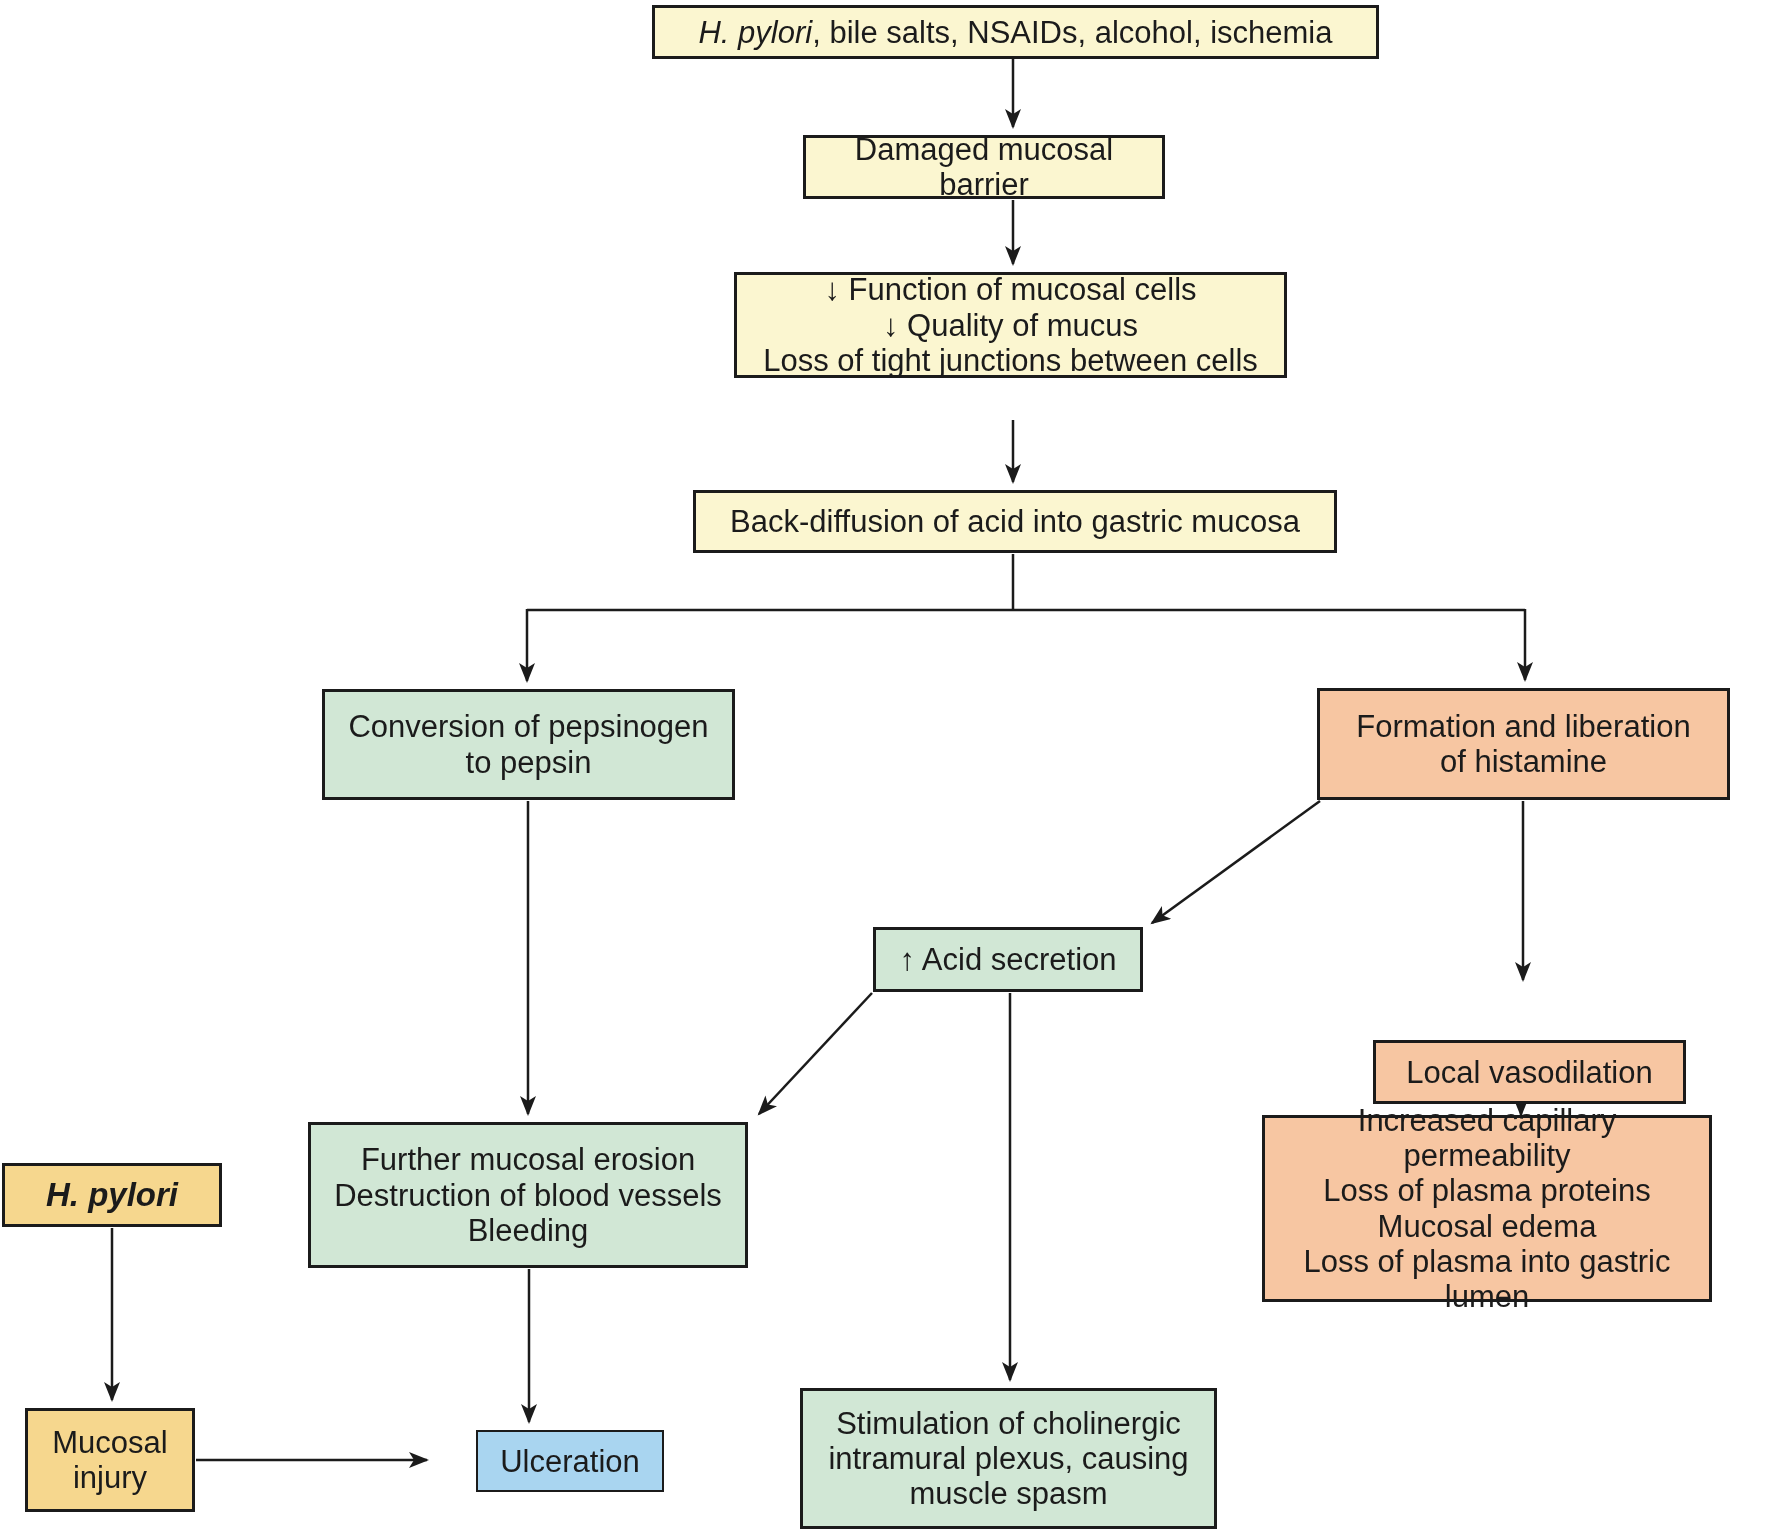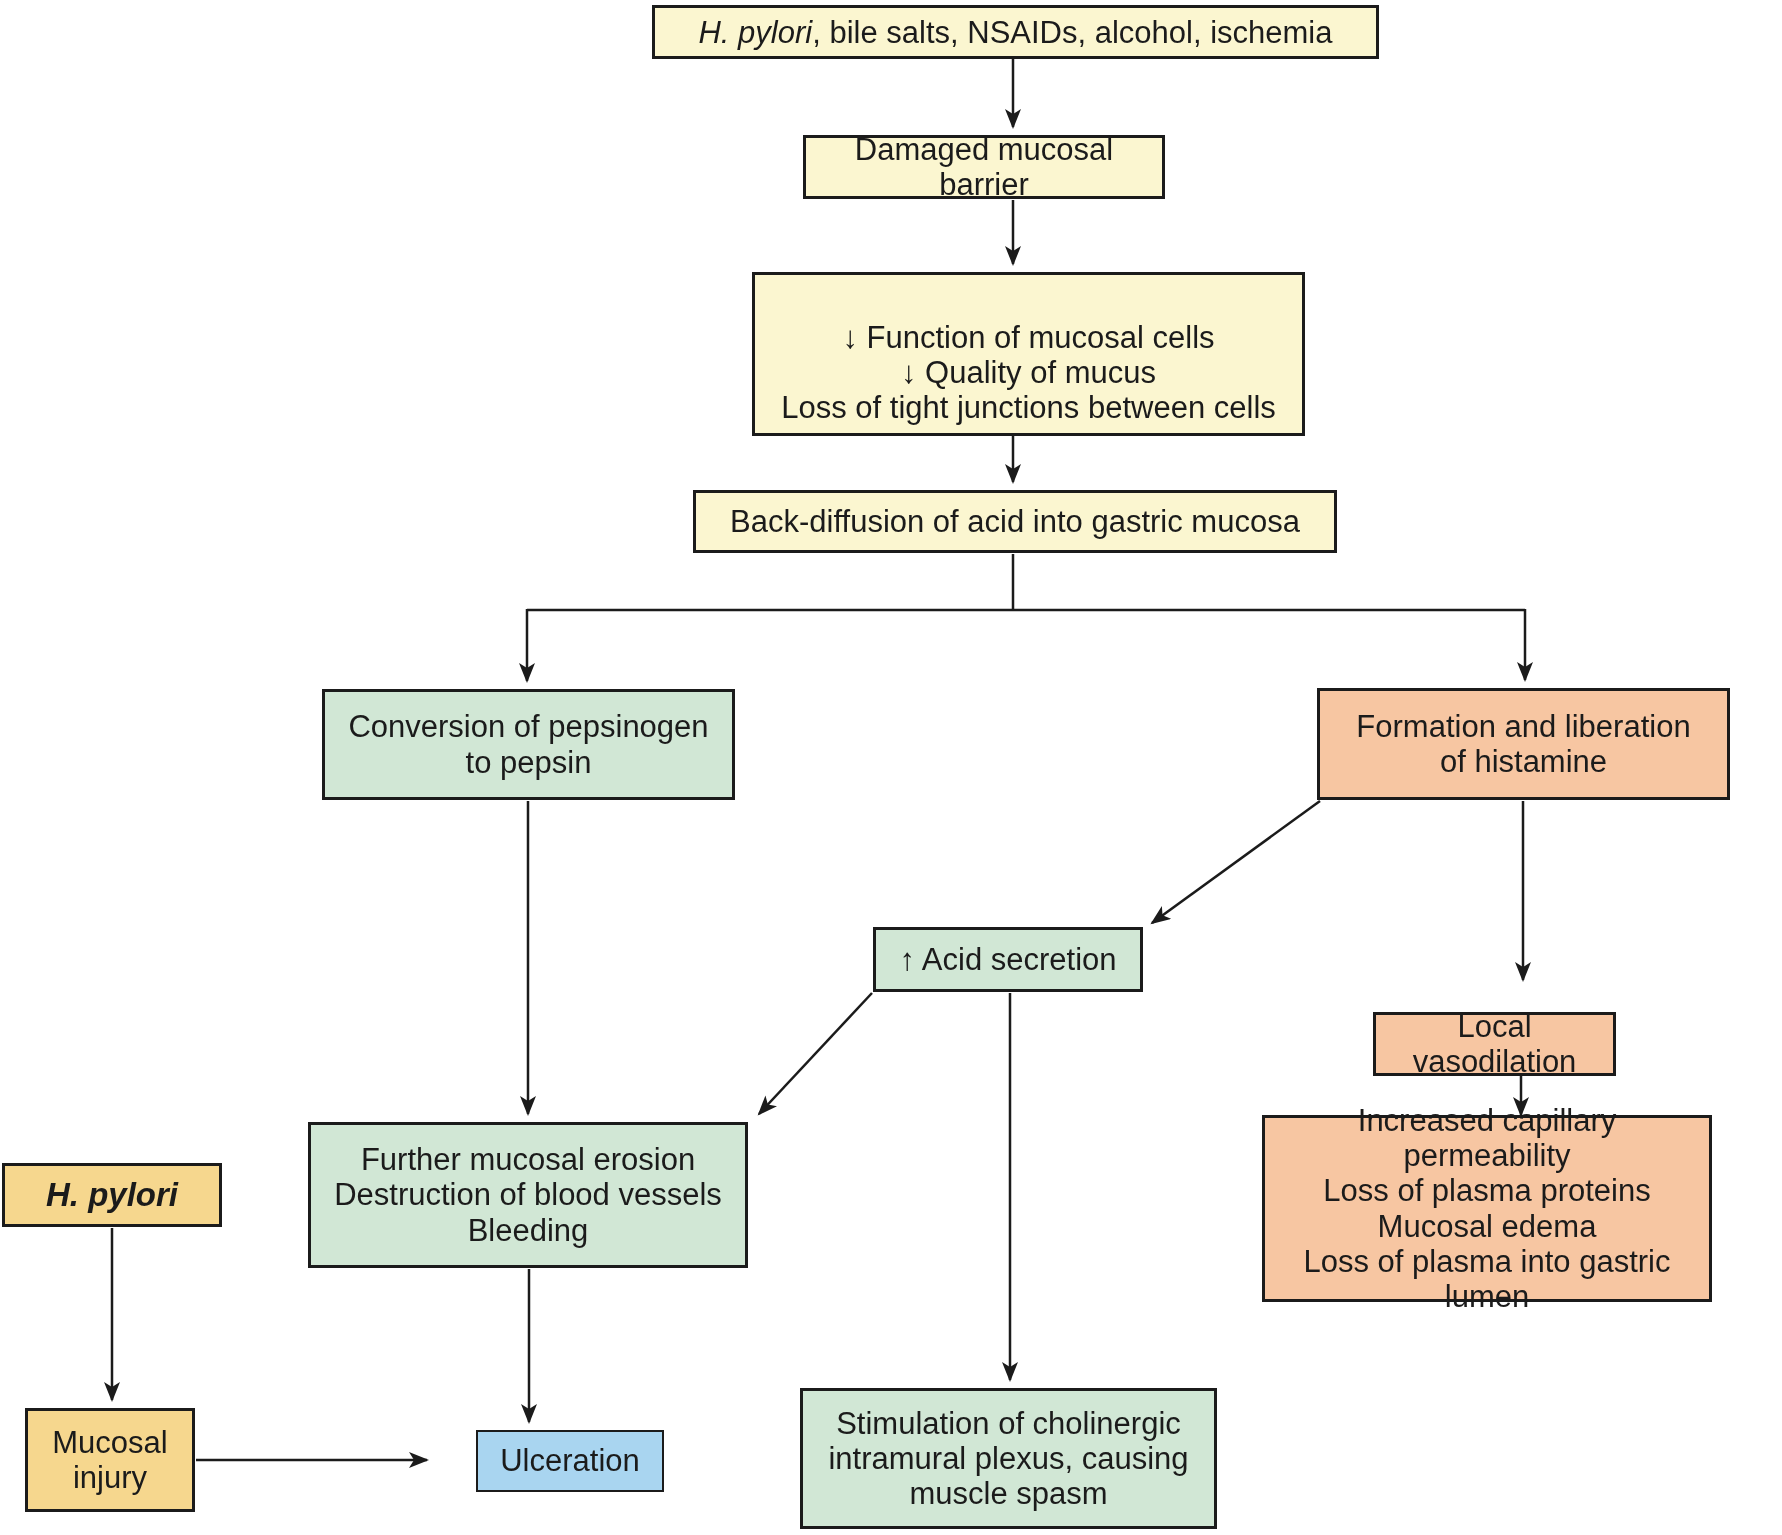--- a/index.html
+++ b/index.html
@@ -14,21 +14,21 @@
   svg.connectors{position:absolute;left:0;top:0;width:1782px;height:1535px;}
   svg.connectors line{stroke:#1b1b1b;stroke-width:2.5;}
   .node{
     position:absolute;
     border:3px solid #1b1b1b;
     box-sizing:border-box;
     display:flex;flex-direction:column;
     align-items:center;justify-content:center;
     text-align:center;
     font-size:31px;line-height:1.13;
-    padding:8px 10px;
+    padding:19px 10px;
   }
   .cream{background:#FBF6D0;}
   .green{background:#D1E7D5;}
   .salmon{background:#F7C6A2;}
   .gold{background:#F6D78E;}
   .blue{background:#A9D5F0;margin-left:41px;}
   .bold-italic{font-weight:bold;font-style:italic;font-size:33px;}
   .node i{font-style:italic;}
 </style>
 </head>
@@ -61,21 +61,21 @@
   </svg>
 
   <div class="node cream" style="left:652px;top:5px;width:727px;height:54px;">
     <div><i>H. pylori</i><span>, bile salts, NSAIDs, alcohol, ischemia</span></div>
   </div>
 
   <div class="node cream" style="left:803px;top:135px;width:362px;height:64px;">
     <div>Damaged mucosal barrier</div>
   </div>
 
-  <div class="node cream" style="left:752px;top:272px;width:553px;height:164px;justify-content:flex-end;">
+  <div class="node cream" style="left:734px;top:272px;width:553px;height:106px;">
     <div>↓ Function of mucosal cells</div>
     <div>↓ Quality of mucus</div>
     <div>Loss of tight junctions between cells</div>
   </div>
 
   <div class="node cream" style="left:693px;top:490px;width:644px;height:63px;">
     <div>Back-diffusion of acid into gastric mucosa</div>
   </div>
 
   <div class="node green" style="left:322px;top:689px;width:413px;height:111px;">
@@ -85,21 +85,21 @@
 
   <div class="node salmon" style="left:1317px;top:688px;width:413px;height:112px;">
     <div>Formation and liberation</div>
     <div>of histamine</div>
   </div>
 
   <div class="node green" style="left:873px;top:927px;width:270px;height:65px;">
     <div>↑ Acid secretion</div>
   </div>
 
-  <div class="node salmon" style="left:1373px;top:1012px;width:243px;height:64px;">
+  <div class="node salmon" style="left:1373px;top:1040px;width:313px;height:64px;">
     <div>Local vasodilation</div>
   </div>
 
   <div class="node salmon" style="left:1262px;top:1115px;width:450px;height:187px;">
     <div>Increased capillary permeability</div>
     <div>Loss of plasma proteins</div>
     <div>Mucosal edema</div>
     <div>Loss of plasma into gastric lumen</div>
   </div>
 

